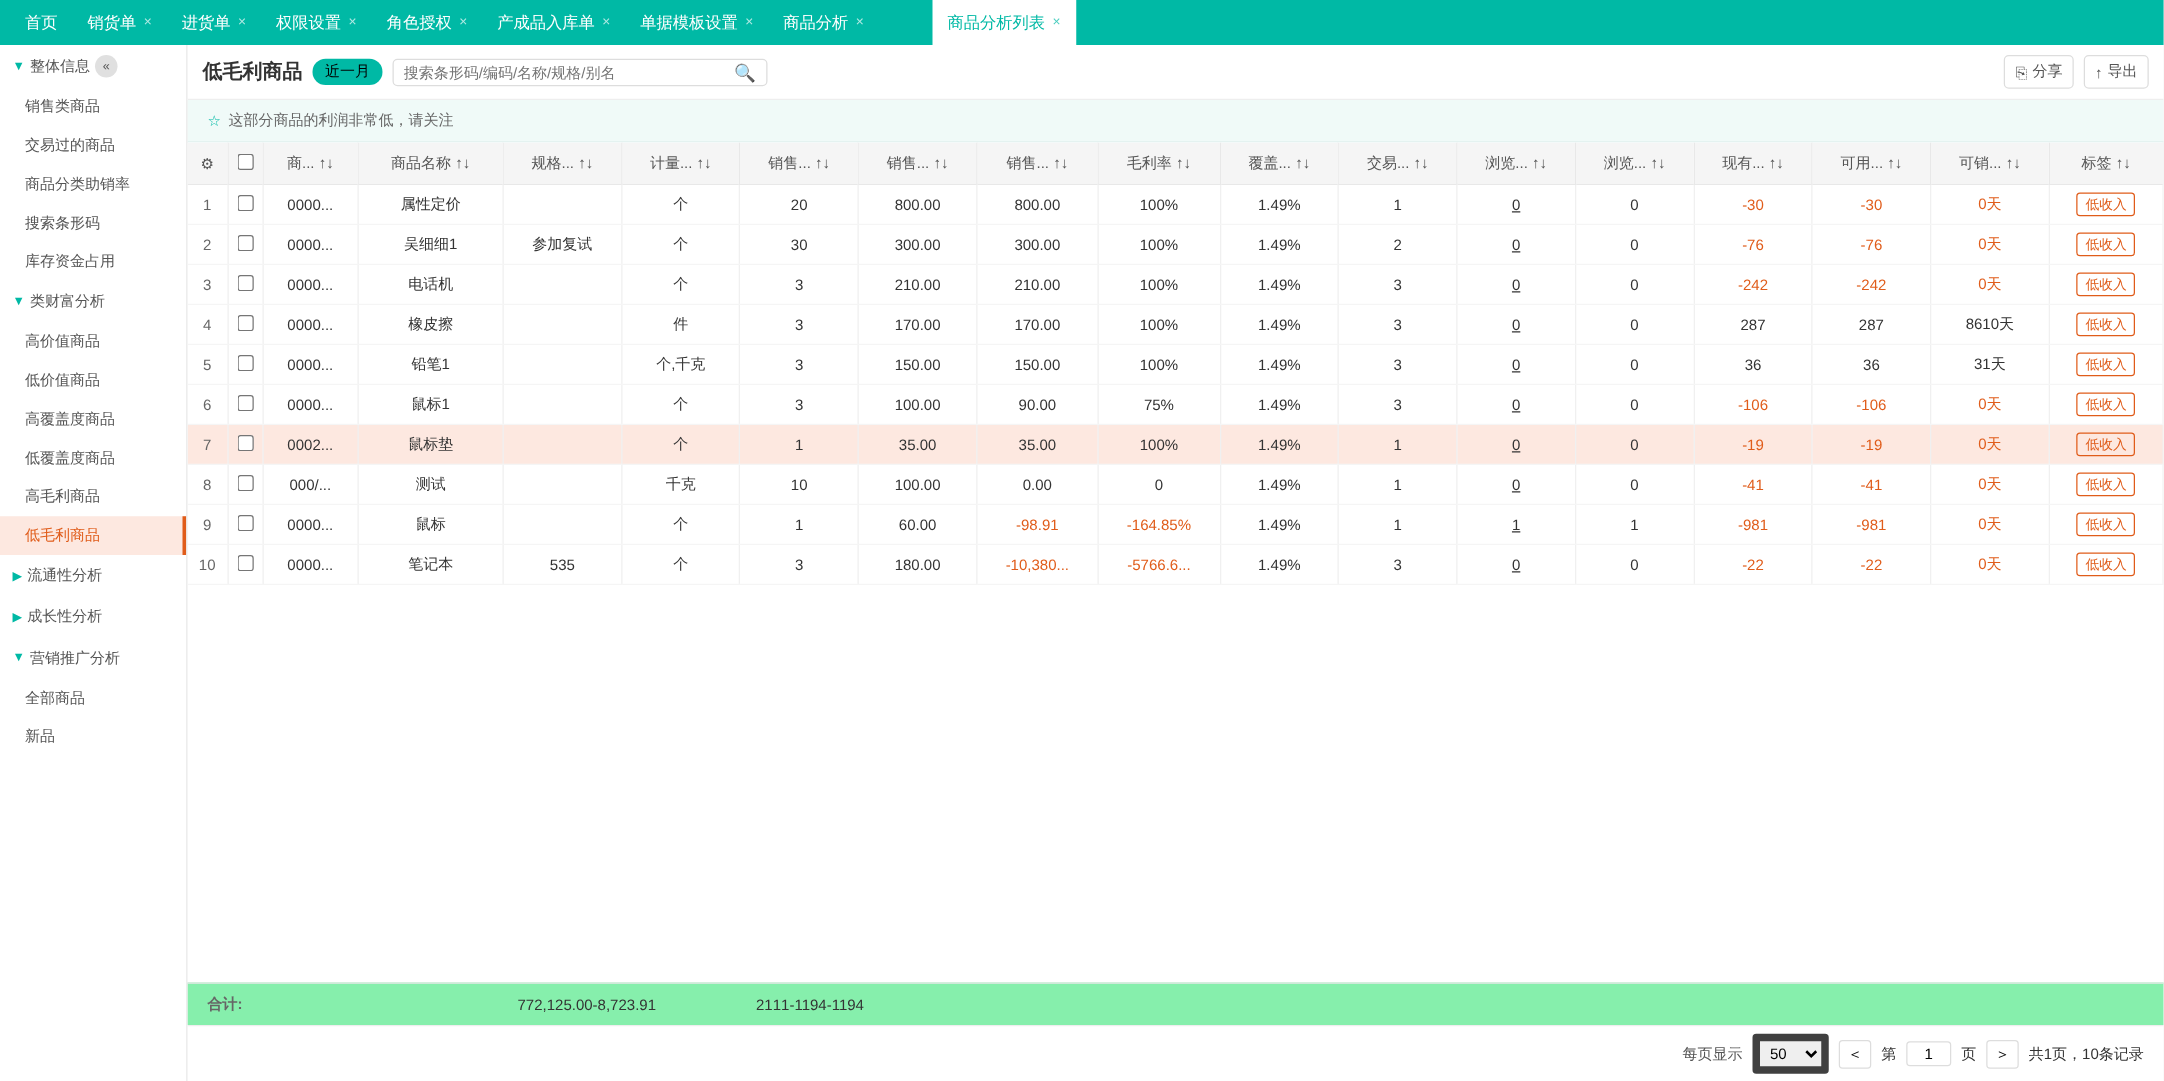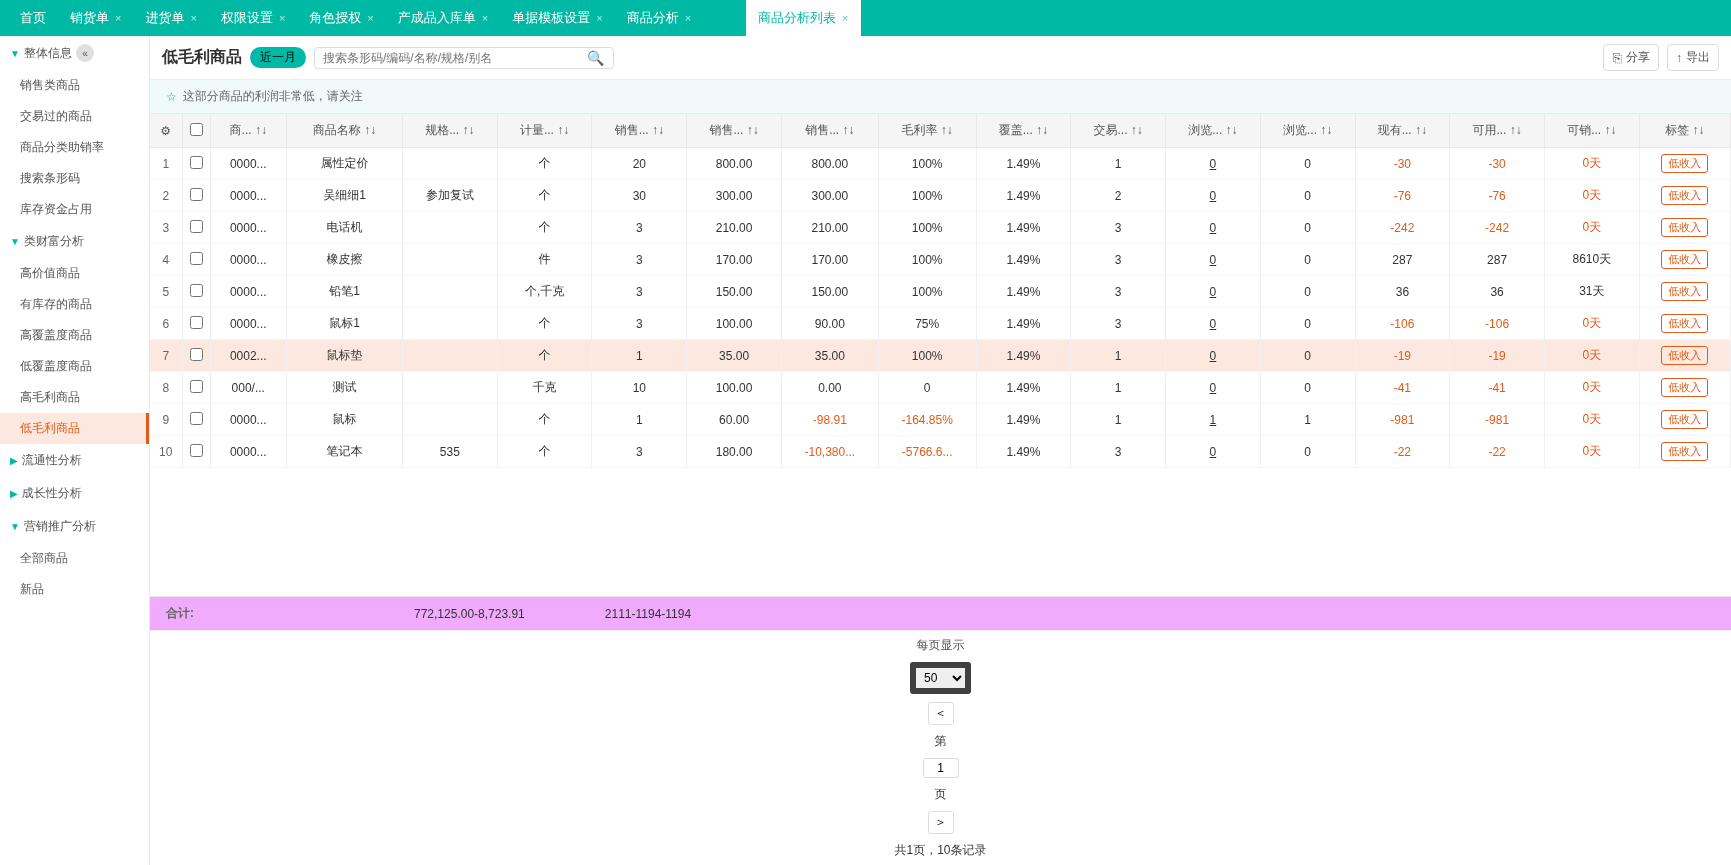--- a/index.html
+++ b/index.html
@@ -158,42 +158,41 @@
       padding: 1px 6px;
       border-radius: 3px;
       font-size: 11px;
     }
     .tag-low-income { color: #e05c1a; border: 1px solid #e05c1a; }
     .text-red { color: #e05c1a; }
     .underline-0 { text-decoration: underline; cursor: pointer; color: #333; }
 
     
     .footer-bar {
-      background: #f0abfc;
+      background: #86efac;
       padding: 8px 16px;
       display: flex;
       align-items: center;
       gap: 20px;
       border-top: 1px solid #e8e8e8;
       font-size: 12px;
     }
     .footer-bar .total-label { color: #666; font-weight: bold; }
     .footer-totals { display: flex; align-items: center; flex: 1; }
 
     
     .pagination-bar {
       background: #fff;
       padding: 6px 16px;
       display: flex;
       align-items: center;
       justify-content: flex-end;
       gap: 8px;
       border-top: 1px solid #eee;
       font-size: 12px;
-      flex-direction: column;
     }
     .page-size-label { color: #555; }
     .page-size-select {
       border: 6px solid #404040;
       padding: 2px 4px;
       border-radius: 3px;
       font-size: 12px;
     }
     .page-nav-btn {
       border: 1px solid #ddd;
@@ -260,21 +259,21 @@
     <div class="sidebar-item">交易过的商品</div>
     <div class="sidebar-item">商品分类助销率</div>
     <div class="sidebar-item">搜索条形码</div>
     <div class="sidebar-item">库存资金占用</div>
 
     <div class="sidebar-group-header">
       <span class="arrow">▼</span>
       <span>类财富分析</span>
     </div>
     <div class="sidebar-item">高价值商品</div>
-    <div class="sidebar-item">有库存的商品</div>
+    <div class="sidebar-item">低价值商品</div>
     <div class="sidebar-item">高覆盖度商品</div>
     <div class="sidebar-item">低覆盖度商品</div>
     <div class="sidebar-item">高毛利商品</div>
     <div class="sidebar-item active">低毛利商品</div>
 
     <div class="sidebar-group-header">
       <span class="arrow">▶</span>
       <span>流通性分析</span>
     </div>
 

